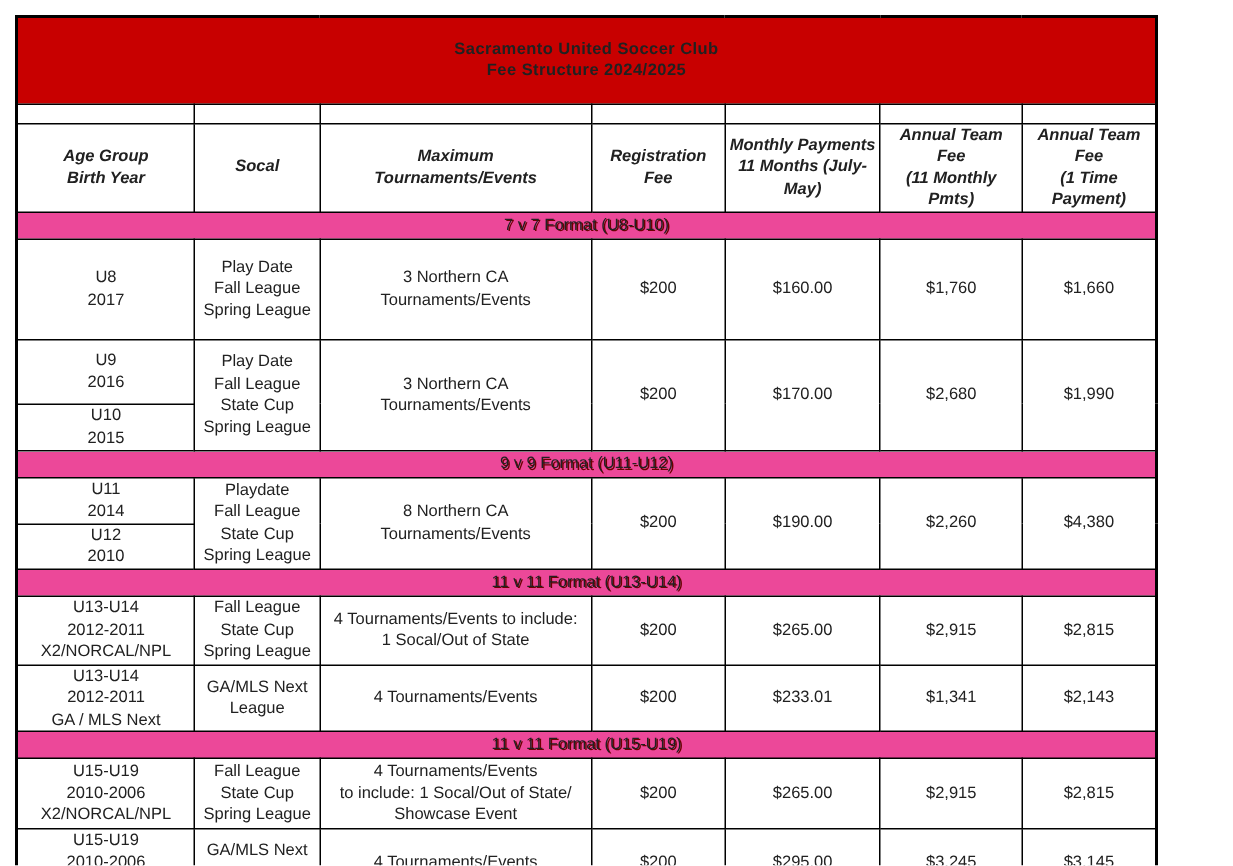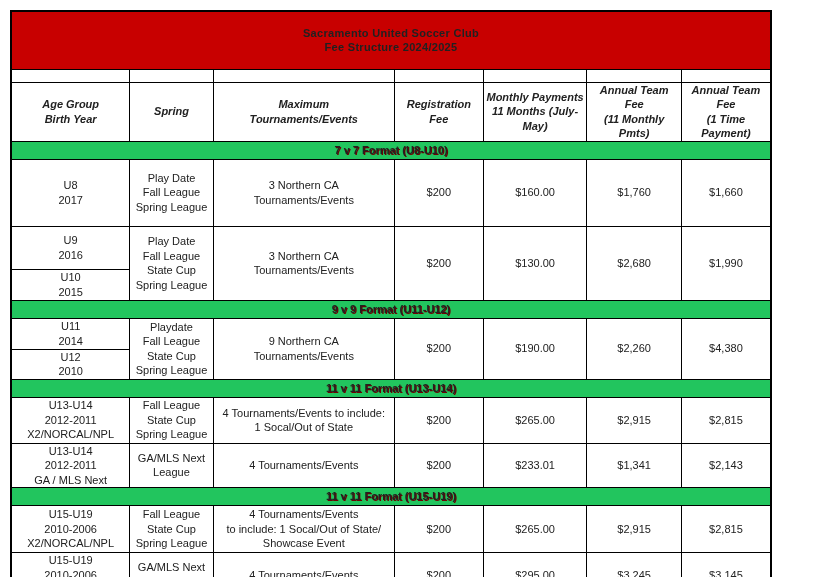--- a/index.html
+++ b/index.html
@@ -39,23 +39,23 @@
   td.hdr {
     font-weight:bold;
     font-style:italic;
     font-size:10px;
     line-height:1.35;
     vertical-align:bottom;
     padding-bottom:3px;
     color:#111111;
   }
   td.band {
-    background:#22c55e;
+    background:#ec4899;
     color:#ffffff;
-    font-weight:bold;
+    font-weight:normal;
     font-size:11.5px;
     text-shadow:1px 1px 0 #6d0000;
   }
   td.spacer { font-size:2px; }
 </style>
 </head>
 <body>
 
 <div class="page">
   <table class="fee-table">
@@ -81,21 +81,21 @@
       <td class="spacer"></td>
       <td class="spacer"></td>
       <td class="spacer"></td>
       <td class="spacer"></td>
       <td class="spacer"></td>
     </tr>
 
     <tr style="height:32px">
       <td class="hdr">Age Group
 Birth Year</td>
-      <td class="hdr">Spring</td>
+      <td class="hdr">Socal</td>
       <td class="hdr">Maximum
 Tournaments/Events</td>
       <td class="hdr">Registration Fee</td>
       <td class="hdr">Monthly Payments
 11 Months (July-May)</td>
       <td class="hdr">Annual Team Fee
 (11 Monthly Pmts)</td>
       <td class="hdr">Annual Team Fee
 (1 Time Payment)</td>
     </tr>
@@ -121,41 +121,41 @@
     <tr style="height:43px">
       <td>U9
 2016</td>
       <td rowspan="2">Play Date
 Fall League
 State Cup
 Spring League</td>
       <td rowspan="2">3 Northern CA
 Tournaments/Events</td>
       <td rowspan="2">$200</td>
-      <td rowspan="2">$130.00</td>
+      <td rowspan="2">$170.00</td>
       <td rowspan="2">$2,680</td>
       <td rowspan="2">$1,990</td>
     </tr>
     <tr style="height:31px">
       <td>U10
 2015</td>
     </tr>
 
     <tr style="height:18px">
       <td colspan="7" class="band">9 v 9 Format (U11-U12)</td>
     </tr>
 
     <tr style="height:31px">
       <td>U11
 2014</td>
       <td rowspan="2">Playdate
 Fall League
 State Cup
 Spring League</td>
-      <td rowspan="2">9 Northern CA
+      <td rowspan="2">8 Northern CA
 Tournaments/Events</td>
       <td rowspan="2">$200</td>
       <td rowspan="2">$190.00</td>
       <td rowspan="2">$2,260</td>
       <td rowspan="2">$4,380</td>
     </tr>
     <tr style="height:30px">
       <td>U12
 2010</td>
     </tr>

